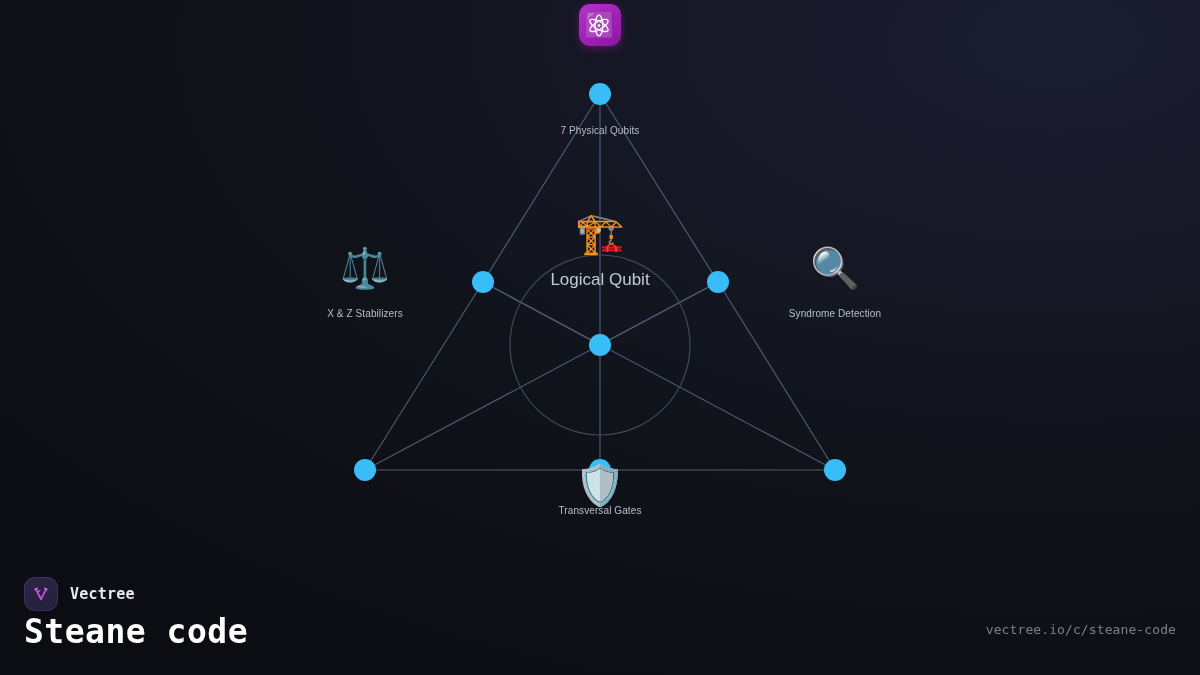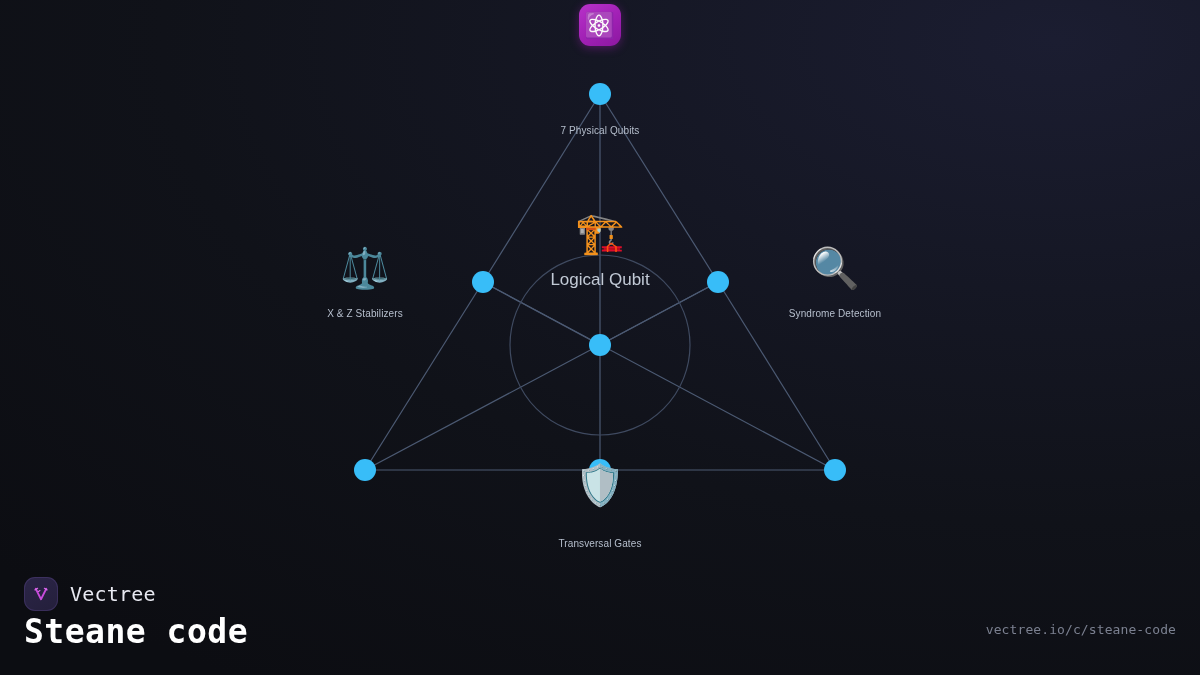--- a/index.html
+++ b/index.html
@@ -63,21 +63,21 @@
   #footer { position:absolute; left:0; bottom:0; width:1200px; height:115px; }
   #brand { position:absolute; left:24px; top:17px; display:flex; align-items:center; gap:12px; }
   #brand-mark {
     width:34px; height:34px; border-radius:11px;
     background:linear-gradient(150deg,#2b2547 0%,#241f3b 100%);
     display:flex; align-items:center; justify-content:center;
     box-shadow:inset 0 0 0 1px rgba(150,110,220,.18);
   }
   #brand-name {
     font-family:"DejaVu Sans Mono","Liberation Mono",monospace;
-    font-size:20px; font-weight:400; color:#e9eaf2; letter-spacing:.2px;
+    font-size:15px; font-weight:700; color:#e9eaf2; letter-spacing:.2px;
   }
   #page-title {
     position:absolute; left:24px; top:52px;
     font-family:"DejaVu Sans Mono","Liberation Mono",monospace;
     font-size:33px; font-weight:700; color:#ffffff; letter-spacing:.5px;
   }
   #footer-url {
     position:absolute; right:24px; top:62px;
     font-family:"DejaVu Sans Mono","Liberation Mono",monospace;
     font-size:13px; color:#7b8090; letter-spacing:.1px;margin-left:34px;
@@ -124,21 +124,21 @@
 
     <div class="emoji" style="left:600px; top:233px;">🏗️</div>
     <div class="emoji" style="left:365px; top:268px;">⚖️</div>
     <div class="emoji" style="left:835px; top:268px;">🔍</div>
     <div class="emoji" style="left:600px; top:485px;">🛡️</div>
 
     <div class="node-label" style="left:600px; top:125px;">7 Physical Qubits</div>
     <div class="center-label" style="left:600px; top:270px;">Logical Qubit</div>
     <div class="node-label" style="left:365px; top:308px;">X &amp; Z Stabilizers</div>
     <div class="node-label" style="left:835px; top:308px;">Syndrome Detection</div>
-    <div class="node-label" style="left:600px; top:538px;">Transversal Gates</div>
+    <div class="node-label" style="left:600px; top:505px;">Transversal Gates</div>
   </div>
 
   <div id="footer">
     <div id="brand">
       <div id="brand-mark">
         <svg width="18" height="18" viewBox="0 0 24 24" aria-hidden="true">
           <path d="M5 5 L12 19 L19 5" fill="none" stroke="#c84bdc" stroke-width="2.4" stroke-linecap="round" stroke-linejoin="round"></path>
           <path d="M4 6.5 L7.4 4.4" stroke="#d96bea" stroke-width="1.7" stroke-linecap="round"></path>
           <path d="M20 6.5 L16.6 4.4" stroke="#d96bea" stroke-width="1.7" stroke-linecap="round"></path>
           <path d="M8.6 8.6 L10.6 7.3" stroke="#d96bea" stroke-width="1.5" stroke-linecap="round"></path>

